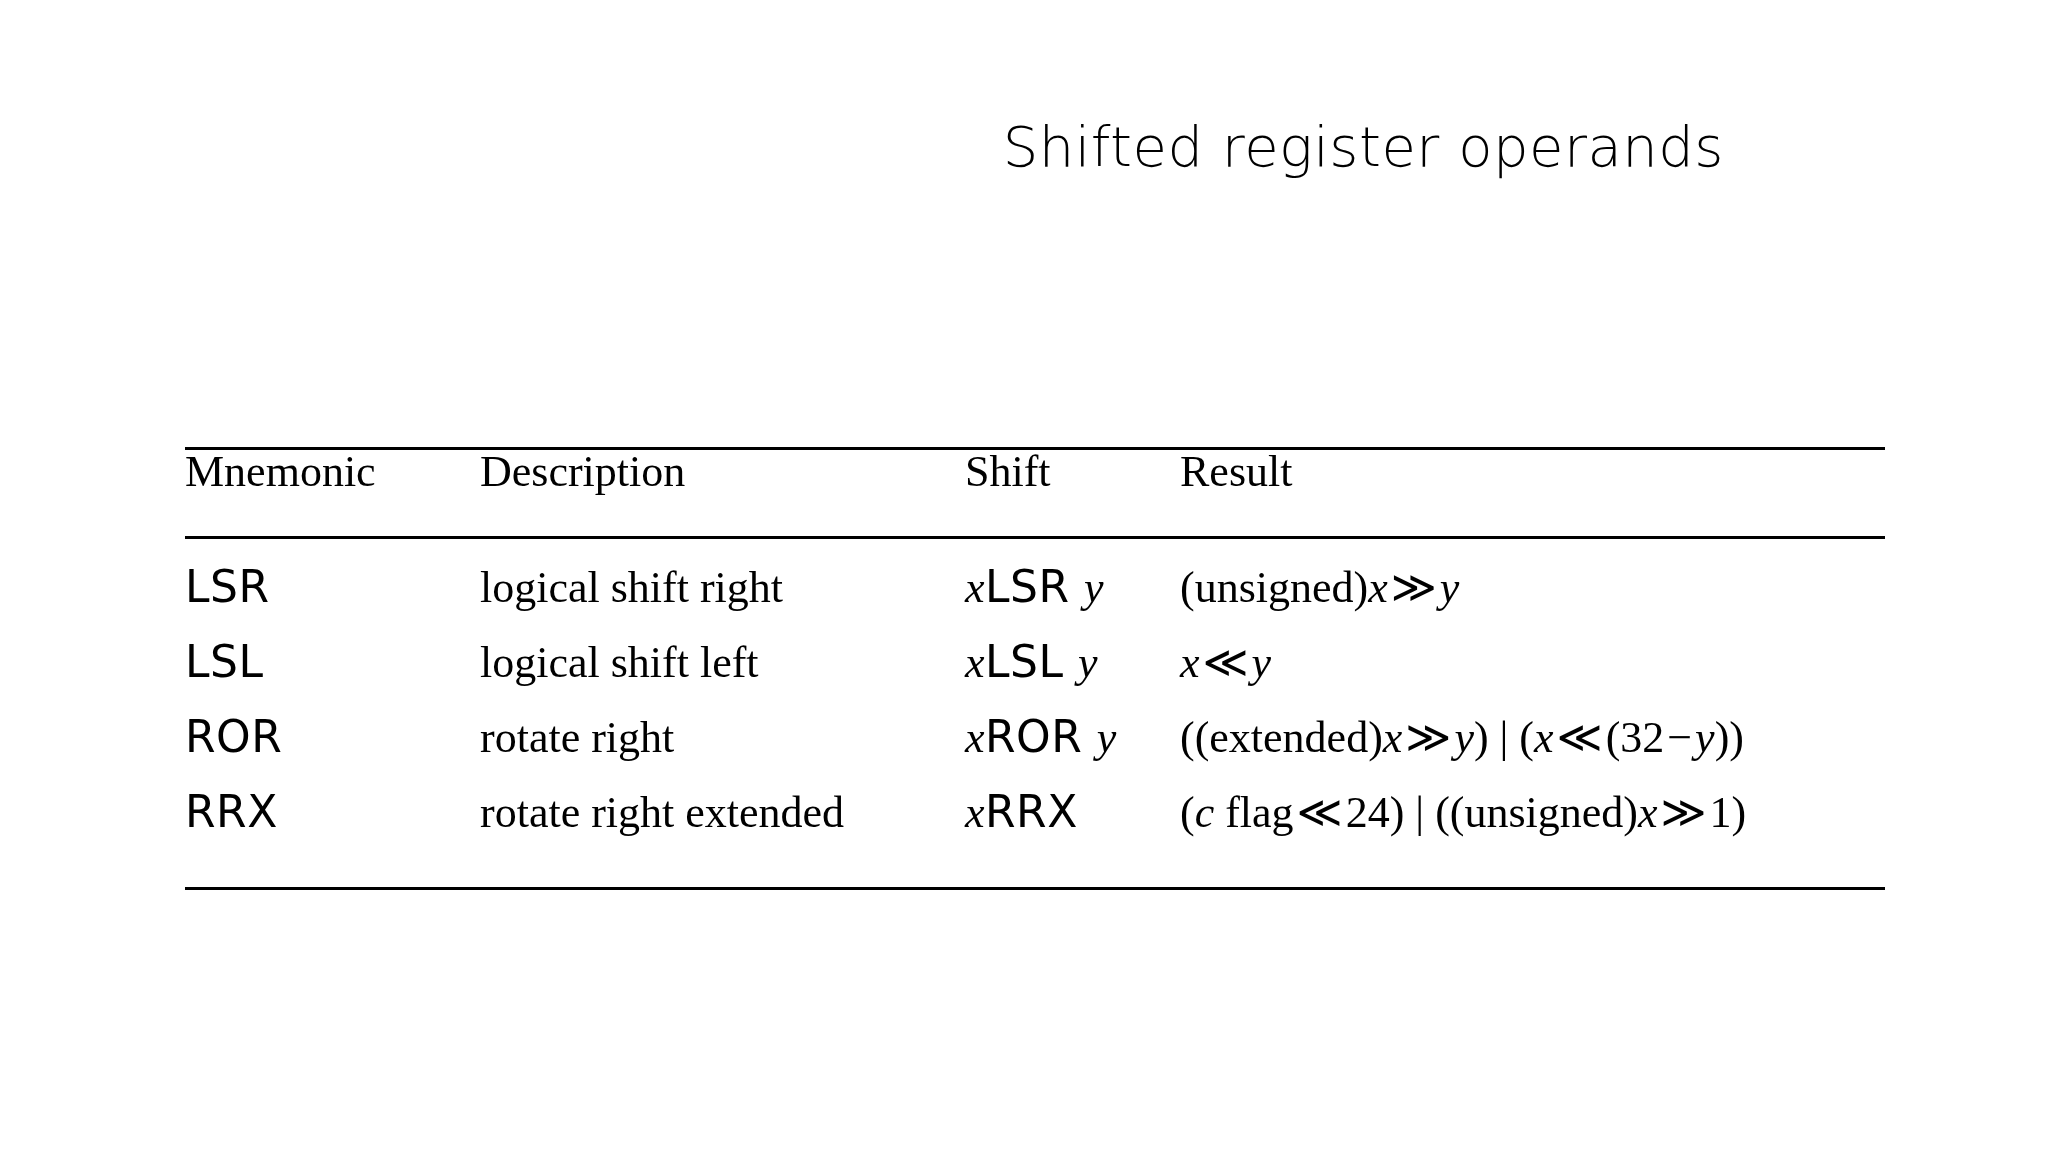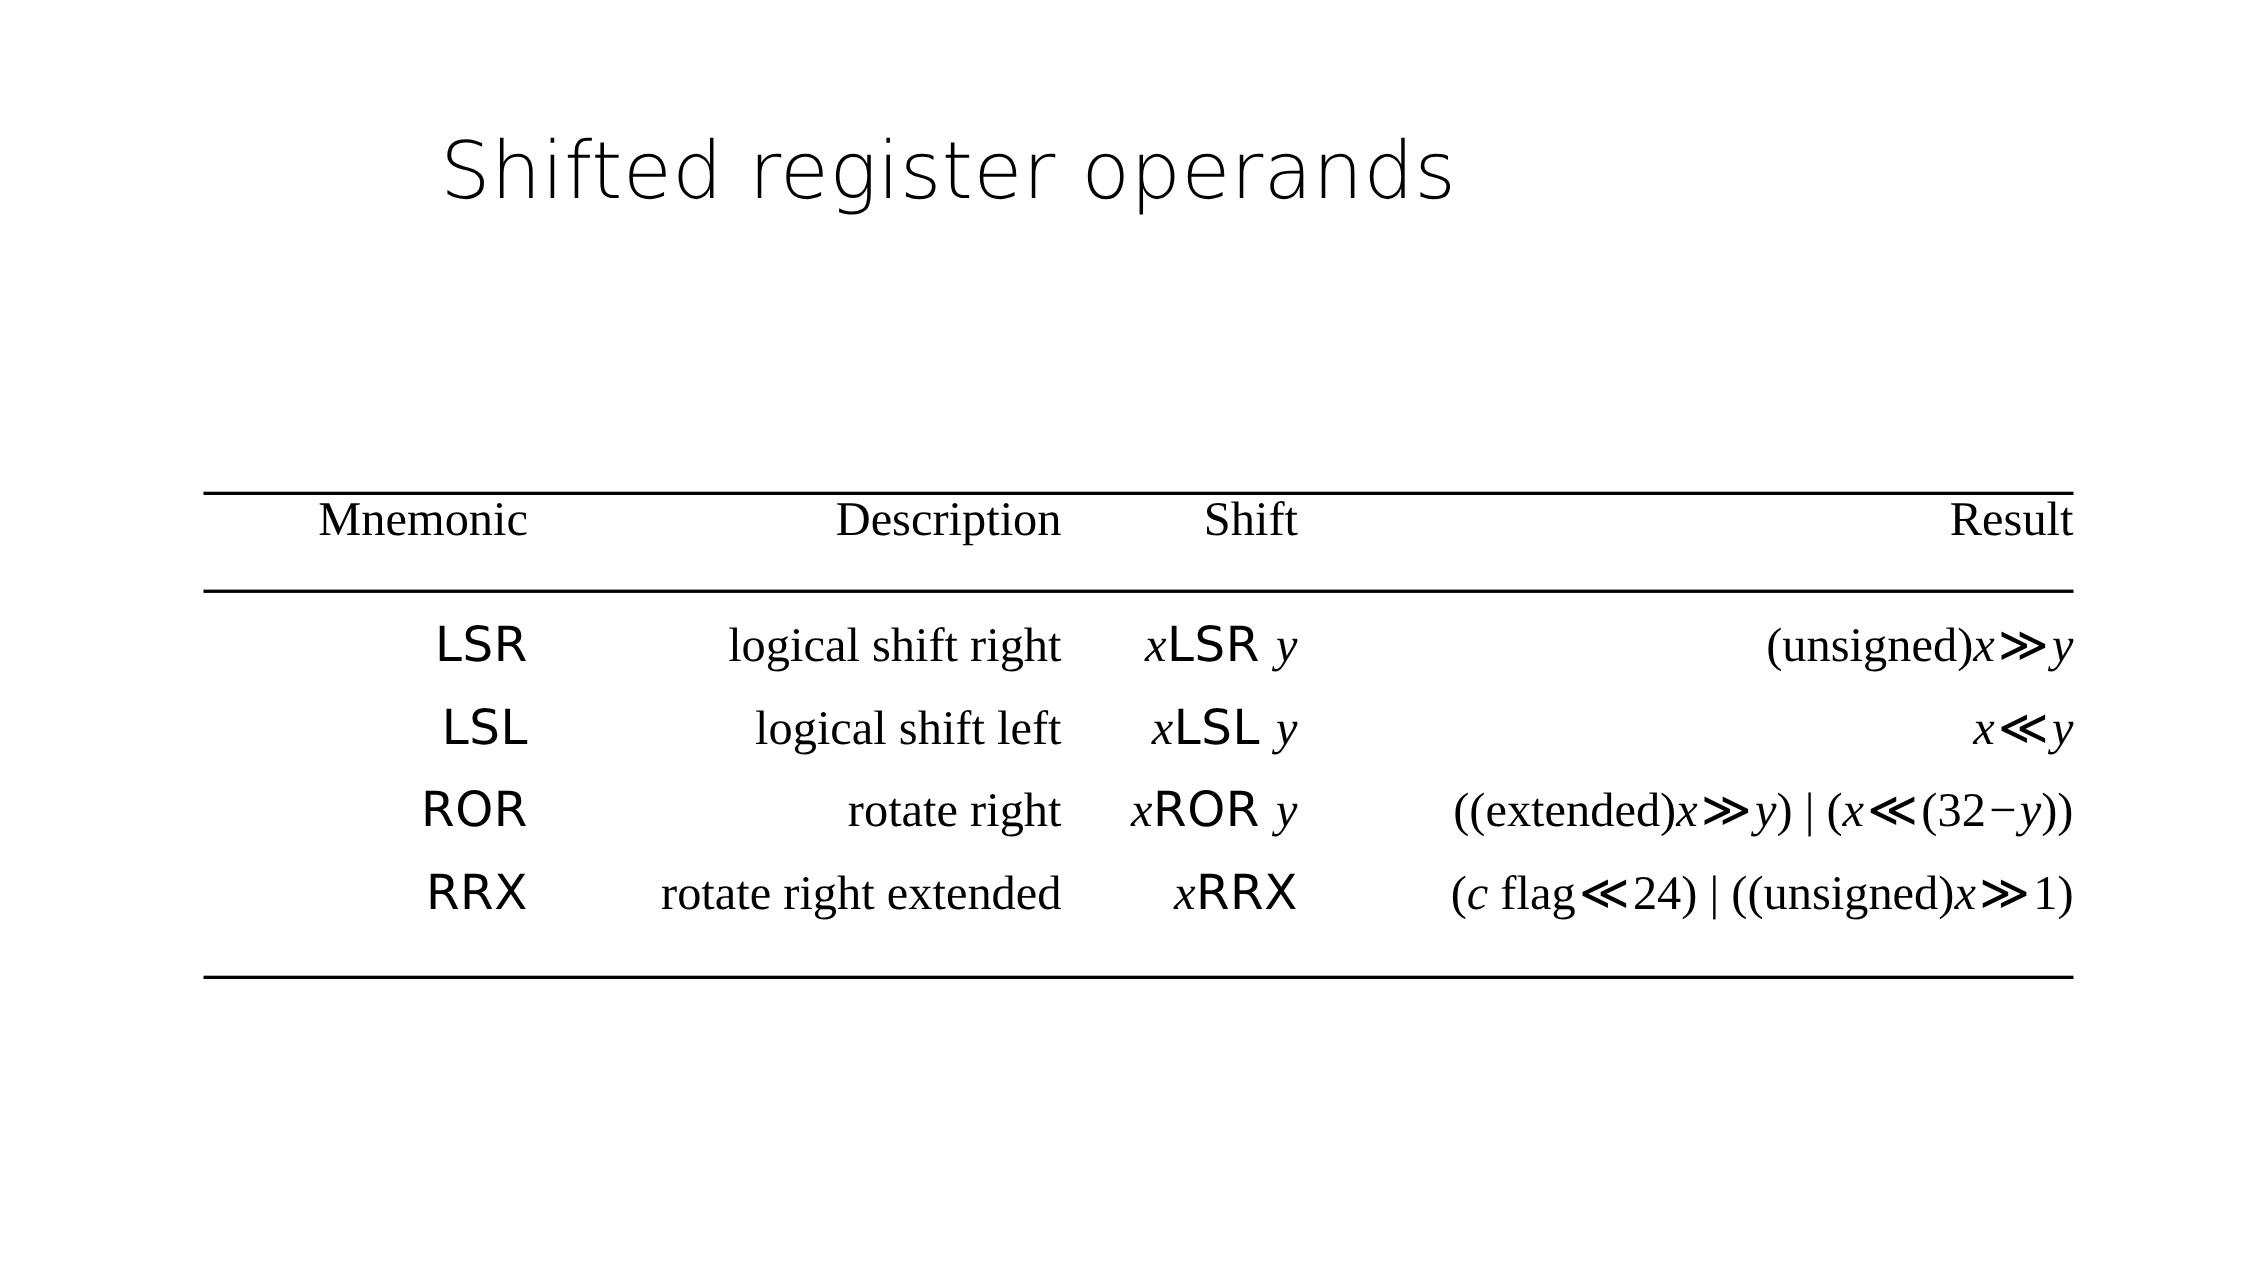--- a/index.html
+++ b/index.html
@@ -16,24 +16,24 @@
     font-family: "Liberation Serif", "DejaVu Serif", serif;
     color: #000000;
   }
 
   
   .slide-title {
     position: absolute;
     left: 0;
     top: 118px;
     width: 1724px;
-    text-align: center;
+    text-align: right;
     font-family: "DejaVu Sans", "Liberation Sans", sans-serif;
     font-weight: 300;
-    font-size: 72px;
+    font-size: 56px;
     line-height: 1.05;
     letter-spacing: 0.5px;
     color: #000000;
     white-space: nowrap;
   }
 
   
   .table-wrap {
     position: absolute;
     left: 185px;
@@ -56,21 +56,21 @@
     border-spacing: 0;
     table-layout: fixed;
   }
   table.shift-table col.c-mnem   { width: 295px; }
   table.shift-table col.c-desc   { width: 485px; }
   table.shift-table col.c-shift  { width: 215px; }
   table.shift-table col.c-result { width: 705px; }
 
   table.shift-table th,
   table.shift-table td {
-    text-align: right;
+    text-align: left;
     vertical-align: baseline;
     padding: 0;
     white-space: nowrap;
   }
 
   
   .head-row th {
     font-family: "Liberation Serif", "DejaVu Serif", serif;
     font-weight: 400;
     font-size: 44px;

